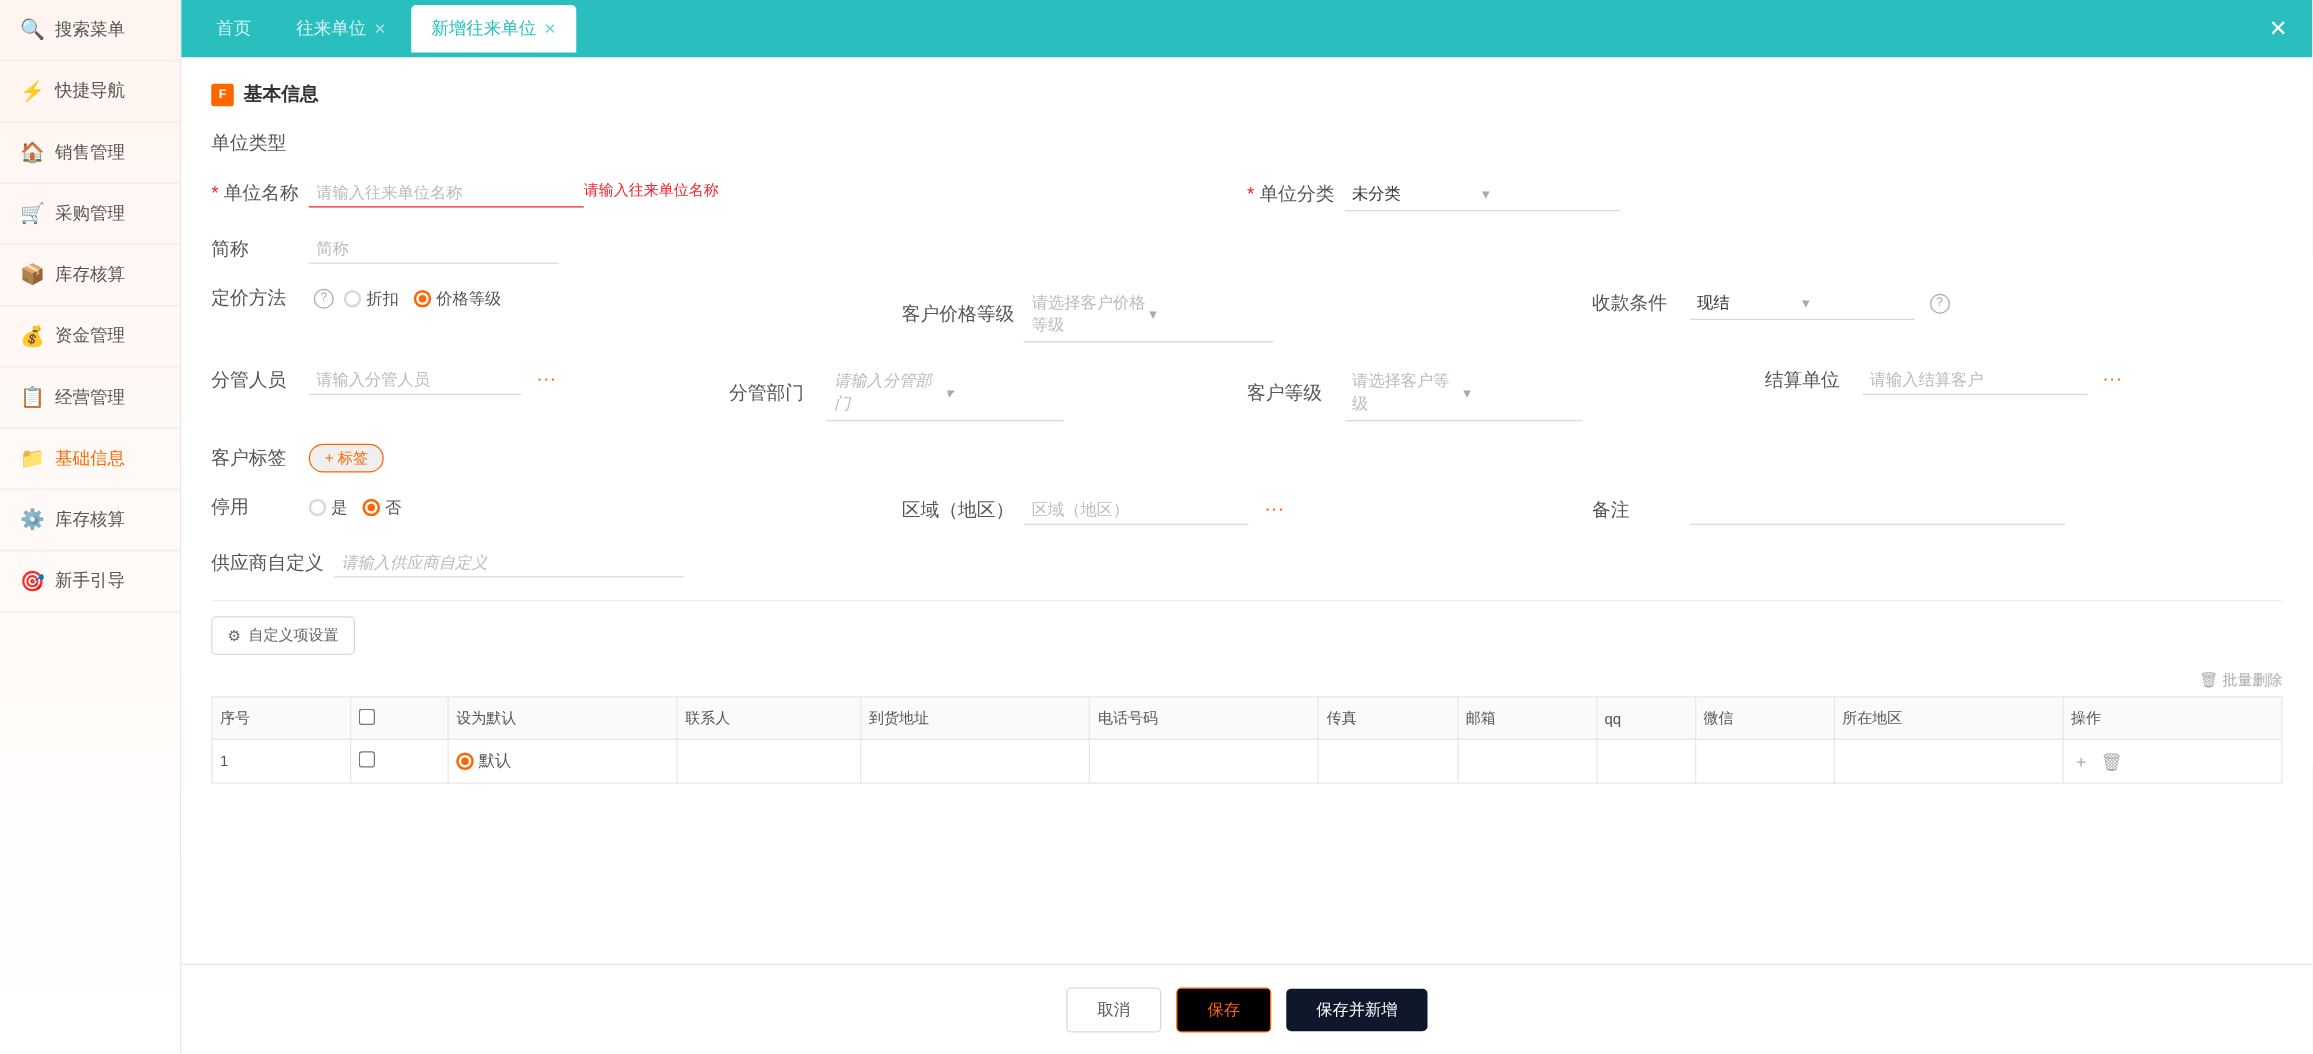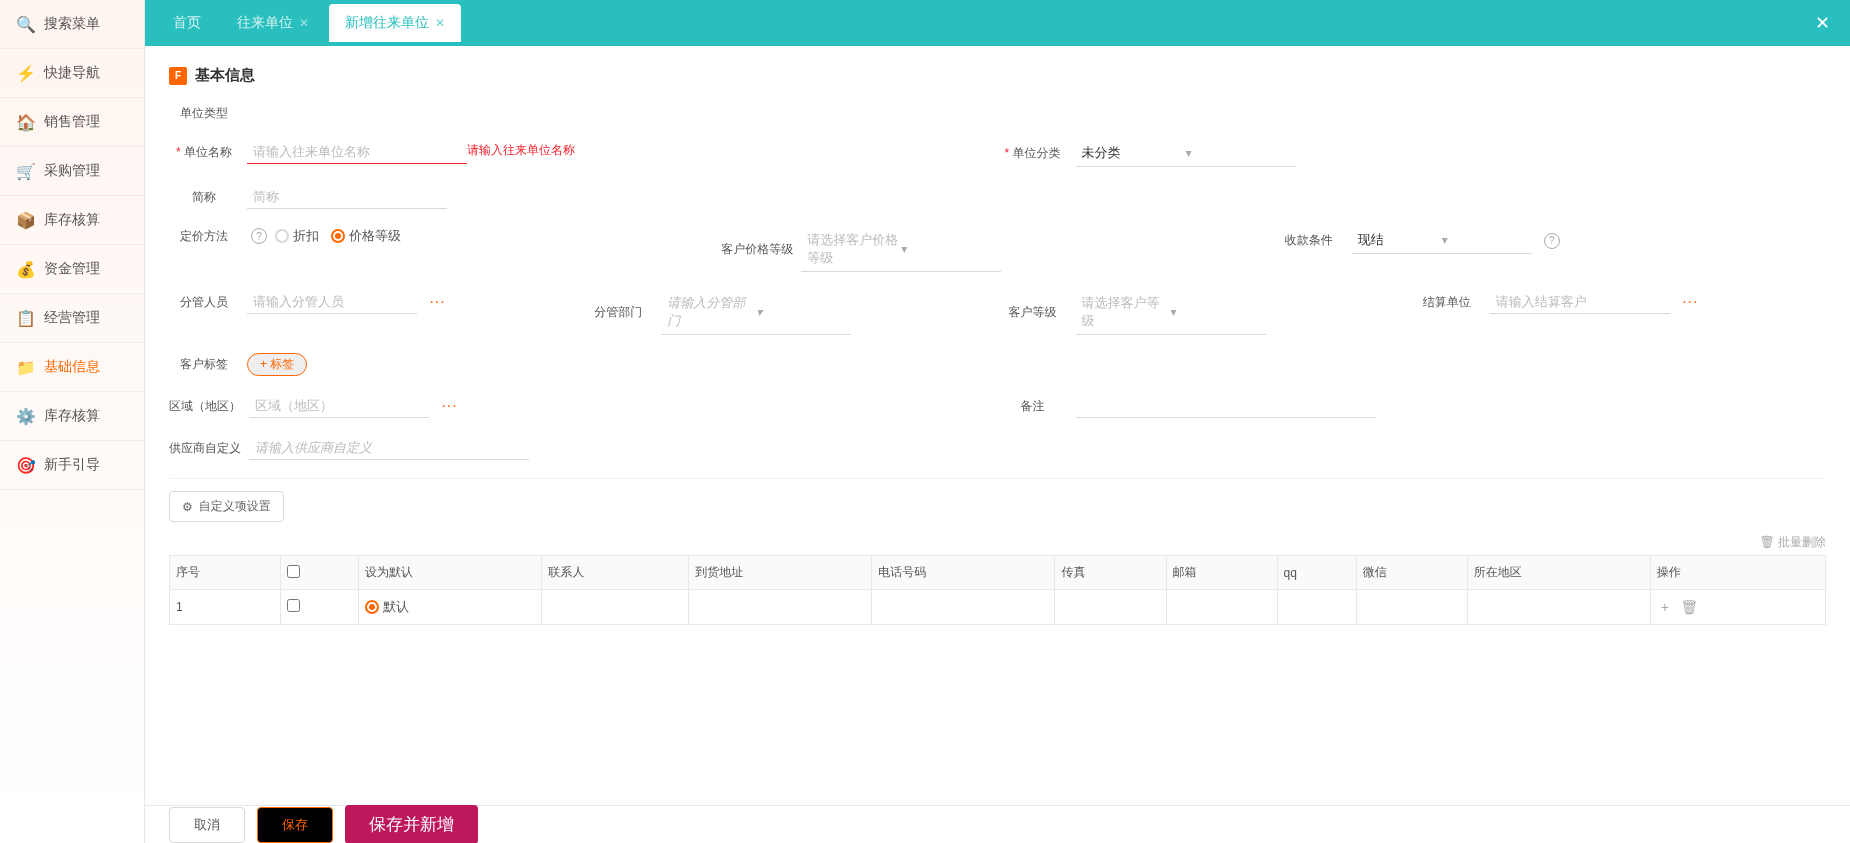--- a/index.html
+++ b/index.html
@@ -119,24 +119,24 @@
       margin-bottom: 18px;
     }
     .form-field {
       display: flex;
       align-items: center;
       gap: 8px;
       flex: 1;
     }
     .form-label {
       color: #555;
-      font-size: 12px;
+      font-size: 15px;
       white-space: nowrap;
       min-width: 70px;
-      text-align: center;
+      text-align: left;
     }
     .form-label.required::before {
       content: '* ';
       color: #f5222d;
     }
     .form-input {
       border: none;
       border-bottom: 1px solid #d9d9d9;
       padding: 4px 6px;
       font-size: 13px;
@@ -285,26 +285,26 @@
     }
     .table-action {
       color: #aaa;
       cursor: pointer;
       font-size: 14px;
       padding: 2px 4px;
     }
 
     
     .bottom-bar {
-      height: 38px;
+      height: 72px;
       background: #fff;
       border-top: 1px solid #e8e8e8;
       display: flex;
       align-items: center;
-      justify-content: flex-start;
+      justify-content: center;
       padding: 0 24px;
       gap: 12px;
       flex-shrink: 0;
     }
     .btn-cancel {
       padding: 8px 24px;
       border: 1px solid #d9d9d9;
       background: #fff;
       color: #555;
       border-radius: 4px;
@@ -317,25 +317,25 @@
       background: #000000;
       color: #ff6600;
       border: 1px solid #ff6600;
       border-radius: 4px;
       cursor: pointer;
       font-size: 13px;
     }
     .btn-save-add {
       padding: 8px 24px;
       border: none;
-      background: #be185d;
+      background: #0f172a;
       color: #fff;
       border-radius: 4px;
       cursor: pointer;
-      font-size: 17px;
+      font-size: 13px;
     }
 
     .bulk-delete {
       text-align: right;
       margin-bottom: 4px;
       color: #aaa;
       font-size: 12px;
       cursor: pointer;
     }
 
@@ -526,20 +526,33 @@
     
     <div class="form-row">
       <div class="form-field">
         <span class="form-label">客户标签</span>
         <button class="tag-add">+ 标签</button>
       </div>
     </div>
 
     
     <div class="form-row">
+      <div class="form-field">
+        <span class="form-label">停用</span>
+        <div class="radio-group">
+          <label class="radio-item">
+            <div class="radio-circle"></div>
+            <span>是</span>
+          </label>
+          <label class="radio-item">
+            <div class="radio-circle checked"></div>
+            <span>否</span>
+          </label>
+        </div>
+      </div>
       <div class="form-field">
         <span class="form-label">区域（地区）</span>
         <input class="form-input" type="text" placeholder="区域（地区）" style="width: 180px;">
         <span class="more-btn">···</span>
       </div>
       <div class="form-field">
         <span class="form-label">备注</span>
         <input class="form-input" type="text" style="width: 300px;">
       </div>
     </div>

